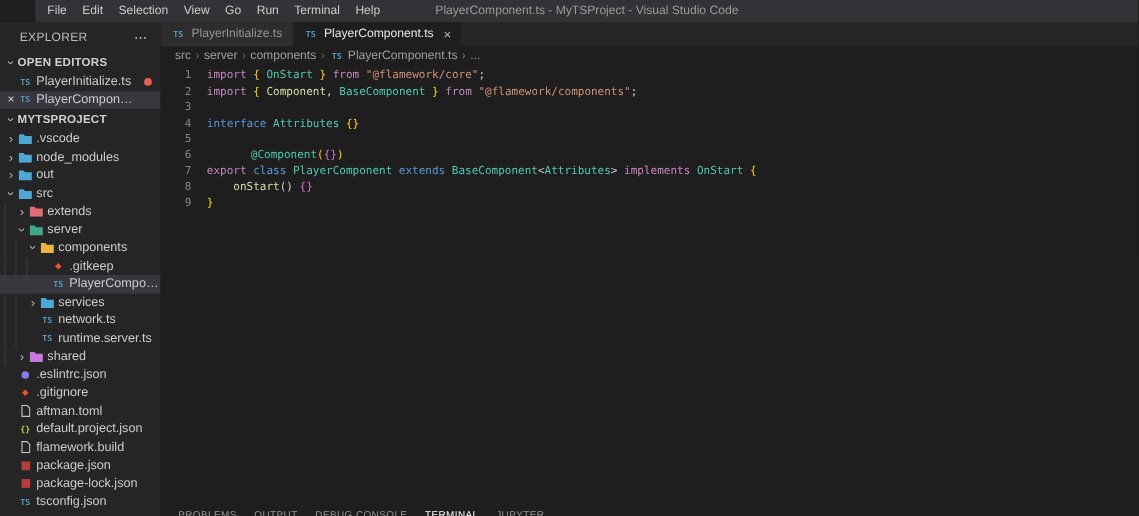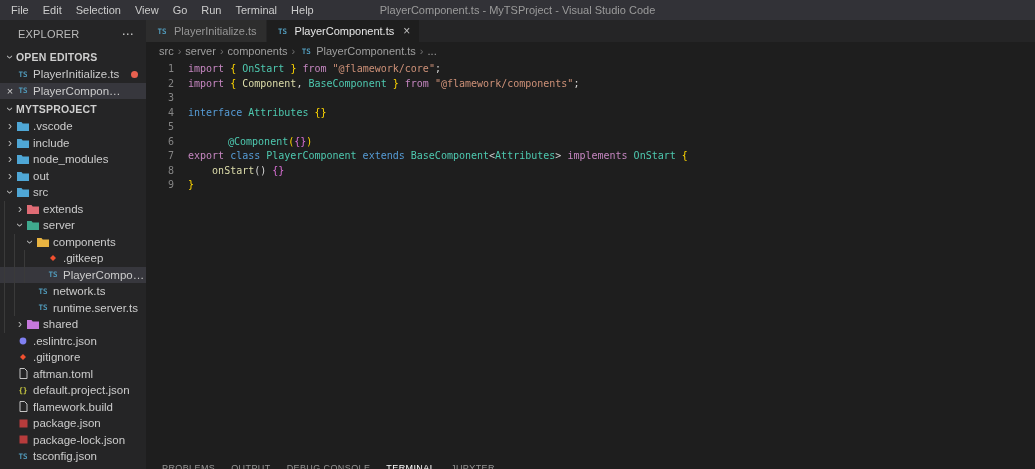--- a/index.html
+++ b/index.html
@@ -1,21 +1,21 @@
 <!DOCTYPE html>
 <html><head>
 <meta charset="utf-8">
 <style>
   * { margin:0; padding:0; box-sizing:border-box; }
   html,body { width:1035px; height:469px; overflow:hidden; background:#1e1e1e;
     font-family:"Liberation Sans", sans-serif; }
   .window { width:1035px; height:469px; display:flex; flex-direction:column; overflow:hidden; }
 
   
-  .titlebar { flex:0 0 20px; height:20px; background:#323237; position:relative; display:flex; align-items:center; }
+  .titlebar { flex:0 0 20px; height:20px; background:#323237; position:relative; display:flex; align-items:center;margin-left:32px; }
   .menubar { display:flex; padding-left:4px; position:relative; z-index:2; }
   .menu-item { color:#cccccc; font-size:11px; line-height:20px; padding:0 7px; cursor:default; }
   .window-title { position:absolute; left:0; right:0; text-align:center; color:#9b9b9b; font-size:11px; line-height:20px; }
 
   .main { flex:1; display:flex; min-height:0; }
 
   
   .sidebar { flex:0 0 146px; width:146px; background:#252526; color:#cccccc; overflow:hidden; padding-top:4px; }
   .sidebar-header { display:flex; justify-content:space-between; align-items:center;
     padding:3px 12px 6px 18px; font-size:11px; color:#bbbbbb; letter-spacing:0.2px; }
@@ -119,29 +119,20 @@
             </span>
             <span class="label">.vscode</span>
           </div>
           <div class="row">
             <span class="chev"></span>
             <span class="fi">
               <svg width="12" height="10" viewBox="0 0 12 10">
                 <path fill="#4FA7D6" d="M0 1 h4.5 l1.2 1.6 H12 v7.4 H0 z"></path>
               </svg>
             </span>
-            <span class="label">include</span>
-          </div>
-          <div class="row">
-            <span class="chev"></span>
-            <span class="fi">
-              <svg width="12" height="10" viewBox="0 0 12 10">
-                <path fill="#4FA7D6" d="M0 1 h4.5 l1.2 1.6 H12 v7.4 H0 z"></path>
-              </svg>
-            </span>
             <span class="label">node_modules</span>
           </div>
           <div class="row">
             <span class="chev"></span>
             <span class="fi">
               <svg width="12" height="10" viewBox="0 0 12 10">
                 <path fill="#4FA7D6" d="M0 1 h4.5 l1.2 1.6 H12 v7.4 H0 z"></path>
               </svg>
             </span>
             <span class="label">out</span>
@@ -198,20 +189,31 @@
             </span>
             <span class="label">.gitkeep</span>
           </div>
           <div class="row selected">
             <span class="spacer"></span>
             <span class="spacer"></span>
             <span class="spacer"></span>
             <span class="chev-gap"></span>
             <span class="fi txt" style="color: rgb(81, 154, 186);">TS</span>
             <span class="label">PlayerComponent.ts</span>
+          </div>
+          <div class="row">
+            <span class="spacer"></span>
+            <span class="spacer"></span>
+            <span class="chev"></span>
+            <span class="fi">
+              <svg width="12" height="10" viewBox="0 0 12 10">
+                <path fill="#4FA7D6" d="M0 1 h4.5 l1.2 1.6 H12 v7.4 H0 z"></path>
+              </svg>
+            </span>
+            <span class="label">services</span>
           </div>
           <div class="row">
             <span class="spacer"></span>
             <span class="spacer"></span>
             <span class="chev-gap"></span>
             <span class="fi txt" style="color: rgb(81, 154, 186);">TS</span>
             <span class="label">network.ts</span>
           </div>
           <div class="row">
             <span class="spacer"></span>

